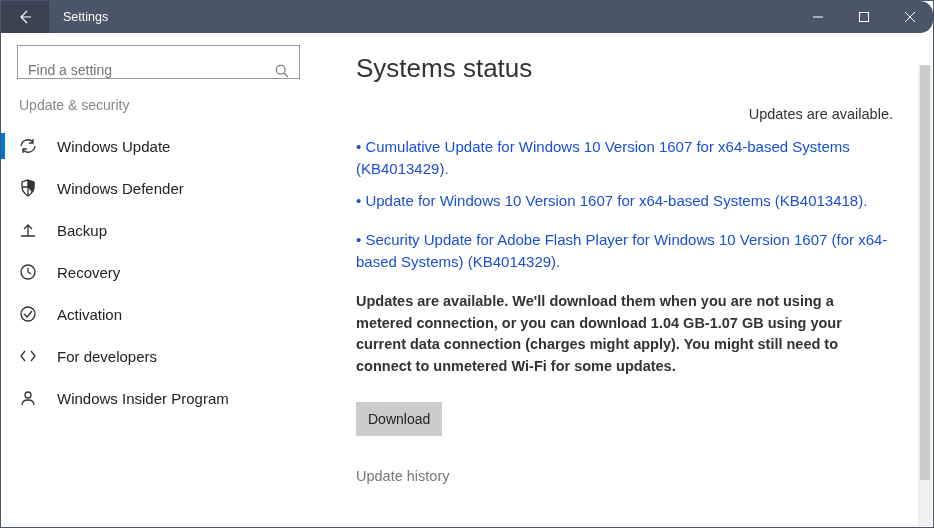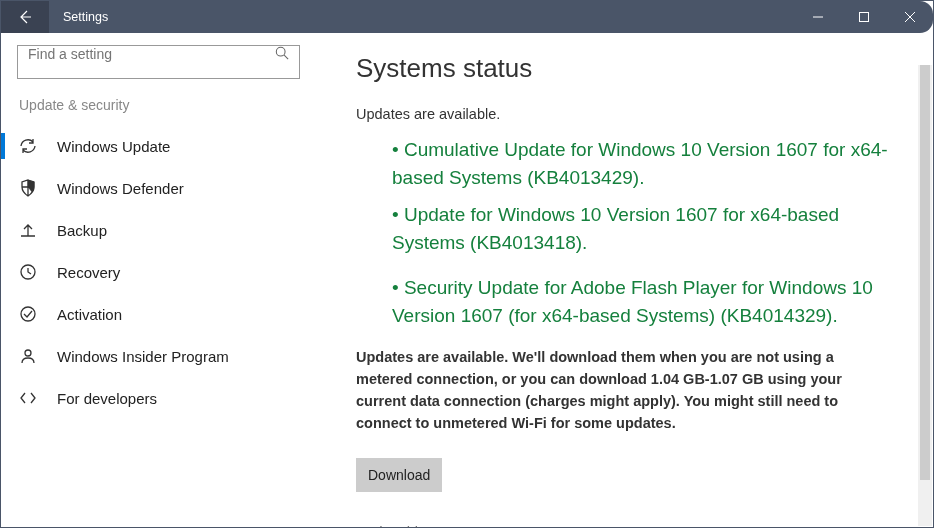--- a/index.html
+++ b/index.html
@@ -66,21 +66,21 @@
       align-items: center;
       padding: 10px 16px 14px 18px;
       gap: 20px;
       font-size: 15px;
       color: #222;
     }
     .home-row svg { width: 18px; height: 18px; }
     .search {
       margin: 0 16px 18px 16px;
       display: flex;
-      align-items: flex-start;
+      align-items: flex-end;
       border: 1px solid #999;
       height: 34px;
       padding: 0 10px;
     }
     .search input {
       flex: 1;
       border: none;
       outline: none;
       font-size: 14px;
       font-family: inherit;
@@ -128,27 +128,27 @@
     .content h1 {
       font-size: 26px;
       font-weight: 400;
       color: #333;
       margin-bottom: 22px;
     }
     .status-line {
       font-size: 14.5px;
       color: #333;
       margin-bottom: 14px;
+      text-align: right;
     }
     .bullet-line {
-      font-size: 19px;
-      color: #15803d;
+      font-size: 15px;
+      color: #1d4ed8;
       margin-bottom: 10px;
       line-height: 1.45;
-      margin-left: 36px;
     }
     .bullet-group { margin-bottom: 18px; }
     .info-para {
       font-size: 14.5px;
       color: #333;
       line-height: 1.5;
       margin-bottom: 24px;
       font-weight: bold;
     }
     .dl-button {
@@ -267,34 +267,34 @@
             <circle cx="9" cy="9" r="7"></circle>
             <path d="M5 9 L8 12 L13 6"></path>
           </svg>
       </span>
       <span>Activation</span>
     </div>
 
     <div class="nav-item">
       <span class="ico">
         <svg viewBox="0 0 18 18" fill="none" stroke="#333" stroke-width="1.3">
+            <path d="M6 4 L2 9 L6 14 M12 4 L16 9 L12 14"></path>
+          </svg>
+      </span>
+      <span>For developers</span>
+    </div>
+
+    <div class="nav-item">
+      <span class="ico">
+        <svg viewBox="0 0 18 18" fill="none" stroke="#333" stroke-width="1.3">
             <circle cx="9" cy="6" r="3"></circle>
             <path d="M3 16 C3 12 6 11 9 11 C12 11 15 12 15 16"></path>
           </svg>
       </span>
       <span>Windows Insider Program</span>
-    </div>
-
-    <div class="nav-item">
-      <span class="ico">
-        <svg viewBox="0 0 18 18" fill="none" stroke="#333" stroke-width="1.3">
-            <path d="M6 4 L2 9 L6 14 M12 4 L16 9 L12 14"></path>
-          </svg>
-      </span>
-      <span>For developers</span>
     </div>
   </div>
 
   <div class="content">
     <h1>Systems status</h1>
 
     <div class="status-line">Updates are available.</div>
 
     <div class="bullet-group">
       <div class="bullet-line">• Cumulative Update for Windows 10 Version 1607 for x64-based Systems (KB4013429).</div>

